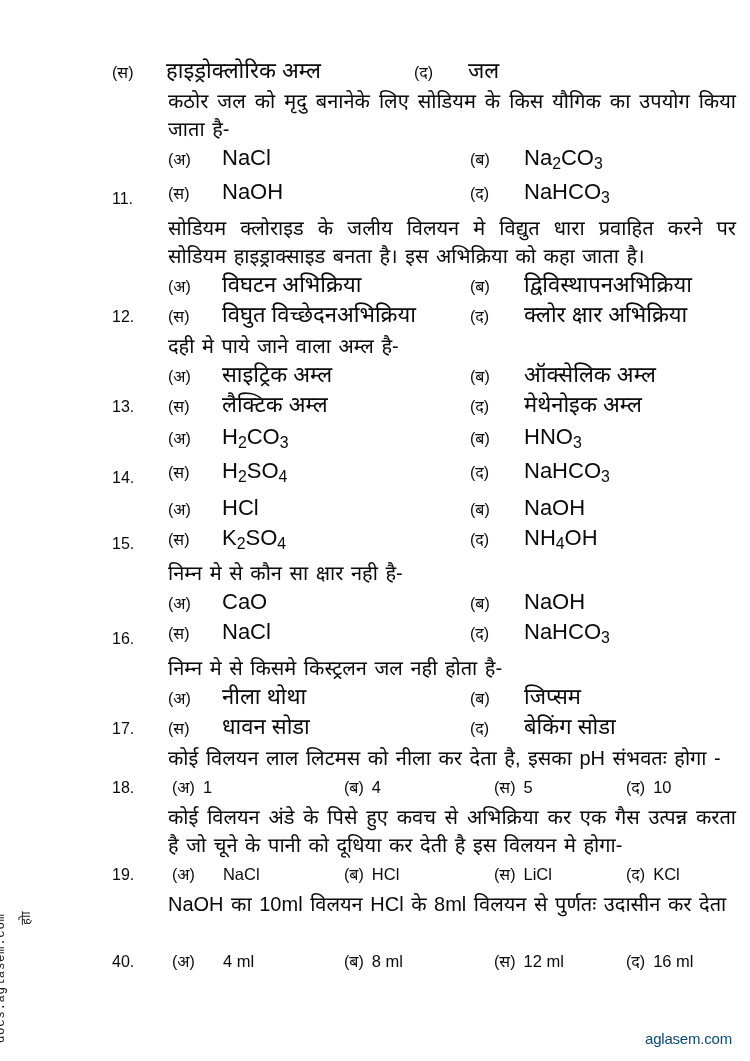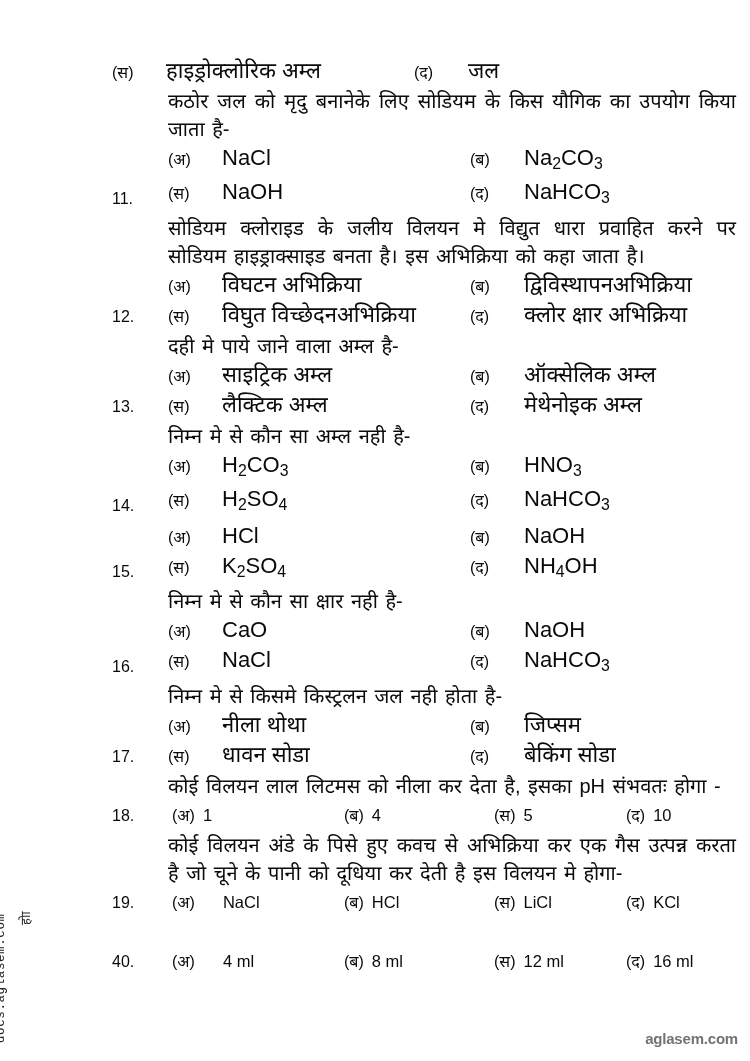--- a/index.html
+++ b/index.html
@@ -49,26 +49,26 @@
     transform-origin: left bottom;
     transform: rotate(-90deg);
     white-space: nowrap;
     font-size: 13px;
     color: #1c1c1c;
   }
 
   
   .brand-watermark {
     position: absolute;
-    right: 12px;
+    right: 18px;
     bottom: 14px;
     font-family: "Liberation Sans", sans-serif;
     font-size: 15px;
-    font-weight: bold;
-    color: #737373;
+    font-weight: normal;
+    color: #0c4a6e;
     letter-spacing: -0.2px;
   }
 
   
   .content {
     position: absolute;
     left: 112px;
     top: 56px;
     width: 624px;
   }
@@ -249,21 +249,20 @@
               <div class="opt-cell">
                 <span class="opt-mark">(द)</span>
                 <span class="opt-val">मेथेनोइक अम्ल</span>
               </div>
             </div>
           </div>
         </div>
         <div class="q-row">
           <div class="q-num">14.</div>
           <div class="q-body">
-            <div class="q-text">निम्न मे से कौन सा अम्ल नही है-</div>
             <div class="opt-grid">
               <div class="opt-cell">
                 <span class="opt-mark">(अ)</span>
                 <span class="opt-val">H<sub>2</sub>CO<sub>3</sub></span>
               </div>
               <div class="opt-cell">
                 <span class="opt-mark">(ब)</span>
                 <span class="opt-val">HNO<sub>3</sub></span>
               </div>
               <div class="opt-cell">
@@ -392,20 +391,21 @@
               <span class="ipair">
                 <span class="imark">(द)</span>
                 <span class="ival">KCl</span>
               </span>
             </div>
           </div>
         </div>
         <div class="q-row">
           <div class="q-num">40.</div>
           <div class="q-body">
+            <div class="q-text">NaOH का 10ml विलयन HCl के 8ml विलयन से पुर्णतः उदासीन  कर देता</div>
             <div class="spacer-line"></div>
             <div class="opt-inline">
               <span class="ipair wide">
                 <span class="imark">(अ)</span>
                 <span class="ival">4 ml</span>
               </span>
               <span class="ipair">
                 <span class="imark">(ब)</span>
                 <span class="ival">8 ml</span>
               </span>

